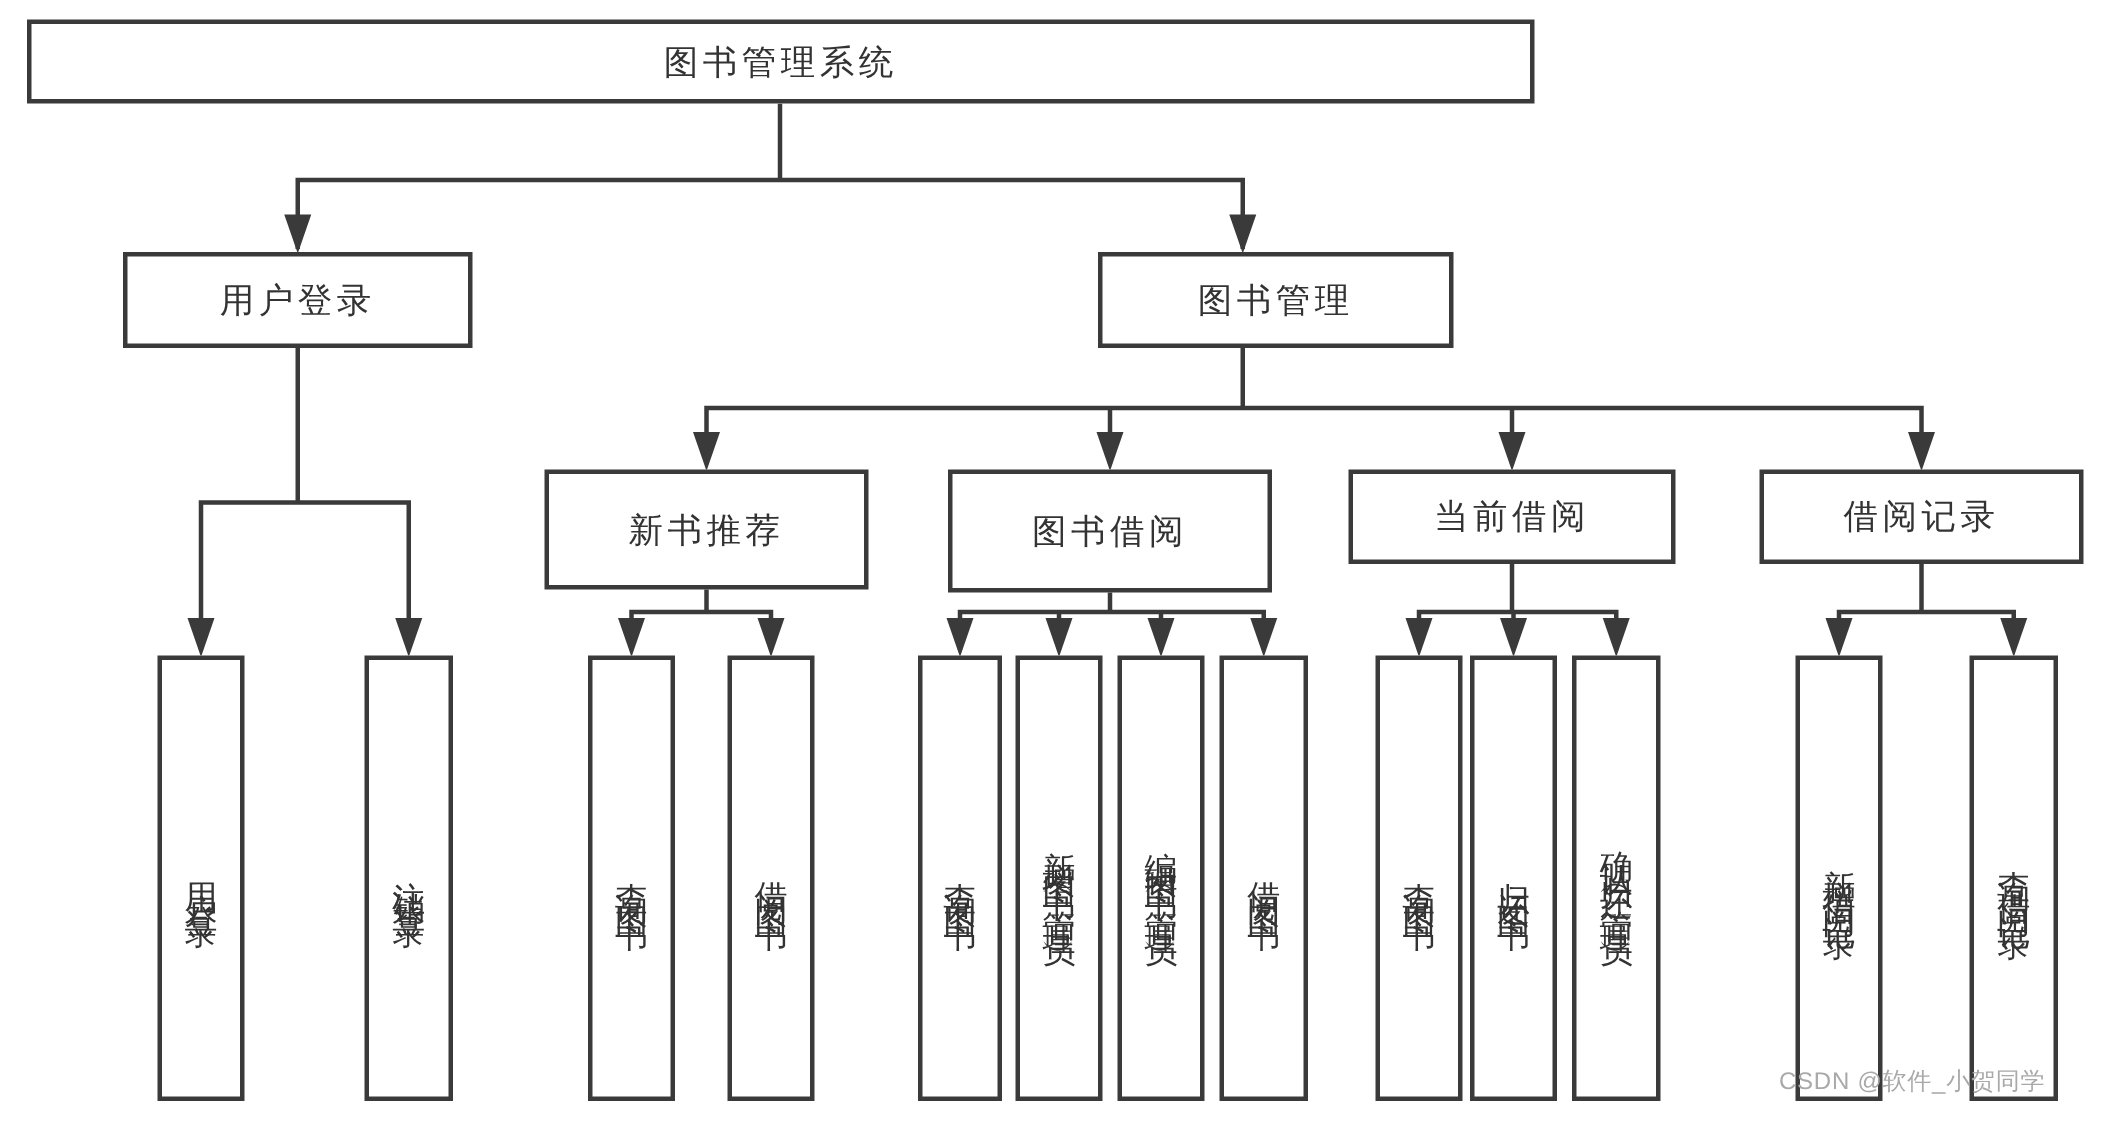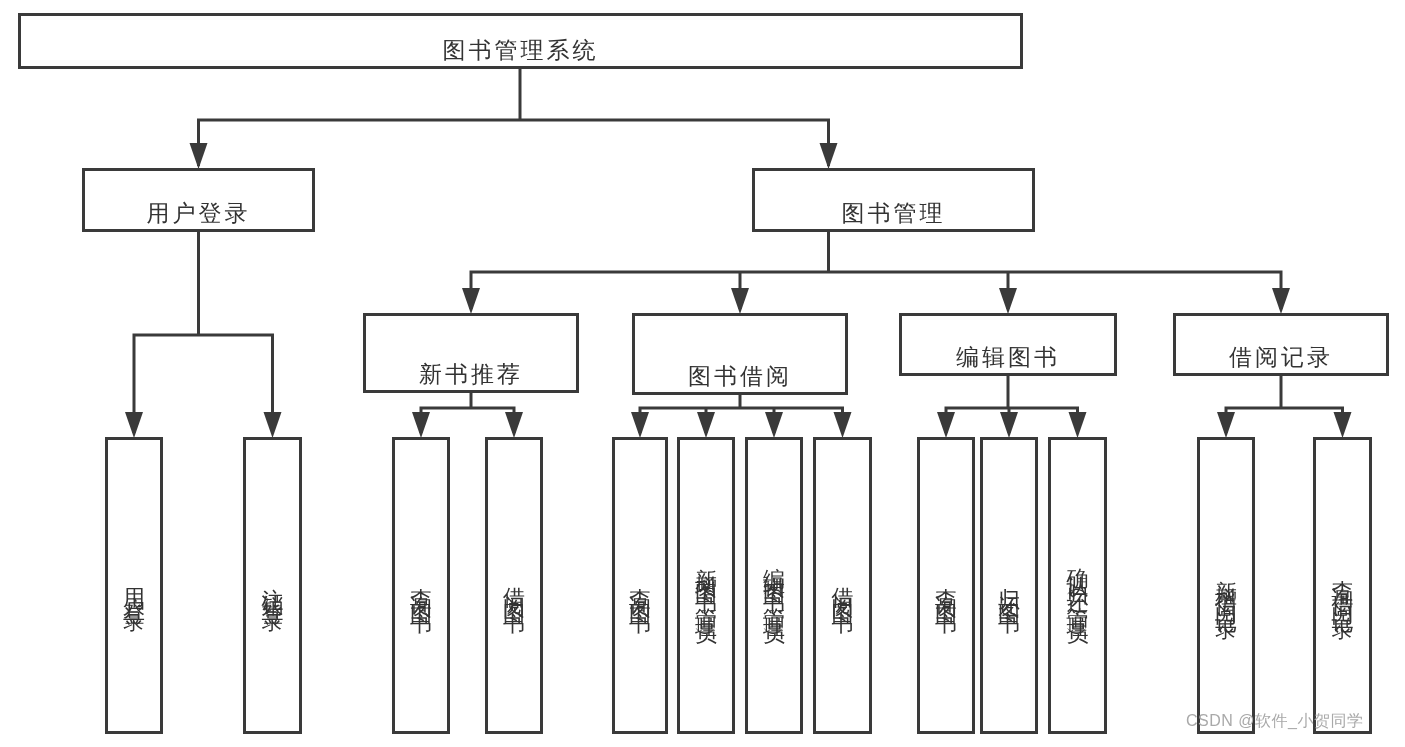--- a/index.html
+++ b/index.html
@@ -3,21 +3,21 @@
 <meta charset="utf-8">
 <style>
   html,body{margin:0;padding:0;background:#fff;}
   .stage{
     position:relative;width:1405px;height:747px;background:#fff;
     font-family:"Liberation Sans","DejaVu Sans",sans-serif;color:#333;overflow:hidden;
   }
   svg.wires{position:absolute;left:0;top:0;width:1405px;height:747px;}
   .box{
     position:absolute;box-sizing:border-box;background:#fff;
-    border:3px solid #3a3a3a;display:flex;align-items:flex-end;justify-content:center;
+    border:3px solid #3a3a3a;display:flex;align-items:center;justify-content:center;
     font-size:23px;letter-spacing:3px;color:#333;white-space:nowrap;
   }
   .vbox{
     position:absolute;box-sizing:border-box;background:#fff;
     border:3px solid #3a3a3a;display:flex;align-items:center;justify-content:center;
     color:#333;
   }
   .vbox span{
     writing-mode:vertical-rl;text-orientation:mixed;
     font-size:22px;letter-spacing:8px;line-height:1;white-space:nowrap;
@@ -82,32 +82,32 @@
     </g>
   </svg>
 
   <div class="box" style="left:18px;top:13px;width:1005px;height:56px">
     <span>图书管理系统</span>
   </div>
 
   <div class="box" style="left:82px;top:168px;width:233px;height:64px">
     <span>用户登录</span>
   </div>
-  <div class="box" style="left:752px;top:168px;width:283px;height:64px">
+  <div class="box" style="left:732px;top:168px;width:237px;height:64px">
     <span>图书管理</span>
   </div>
 
   <div class="box" style="left:363px;top:313px;width:216px;height:80px">
     <span>新书推荐</span>
   </div>
   <div class="box" style="left:632px;top:313px;width:216px;height:82px">
     <span>图书借阅</span>
   </div>
   <div class="box" style="left:899px;top:313px;width:218px;height:63px">
-    <span>编辑图书</span>
+    <span>当前借阅</span>
   </div>
   <div class="box" style="left:1173px;top:313px;width:216px;height:63px">
     <span>借阅记录</span>
   </div>
 
   <div class="vbox" style="left:105px;top:437px;width:58px;height:297px">
     <span>用户登录</span>
   </div>
   <div class="vbox" style="left:243px;top:437px;width:59px;height:297px">
     <span>注销登录</span>

